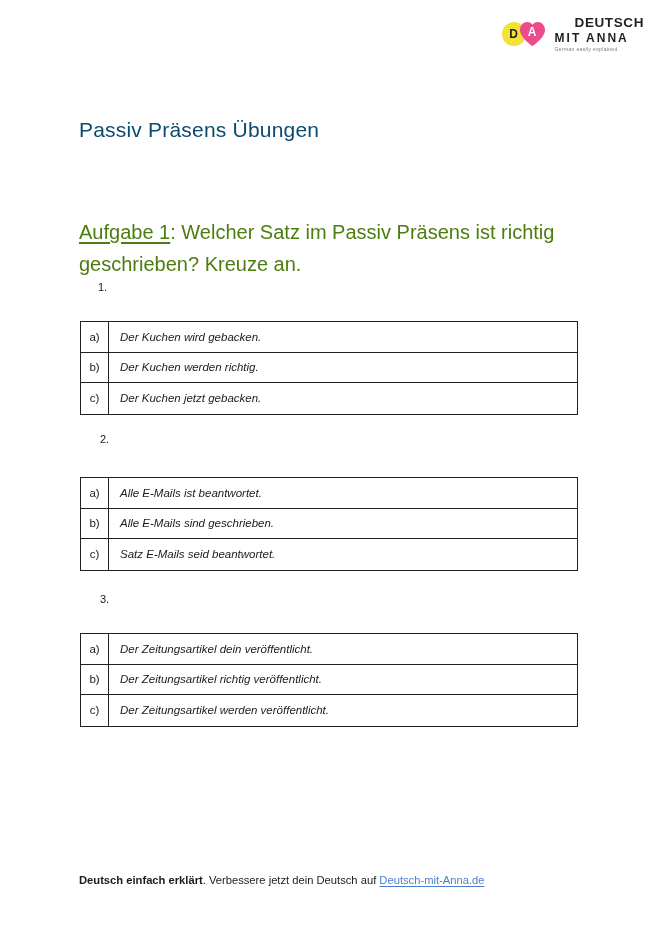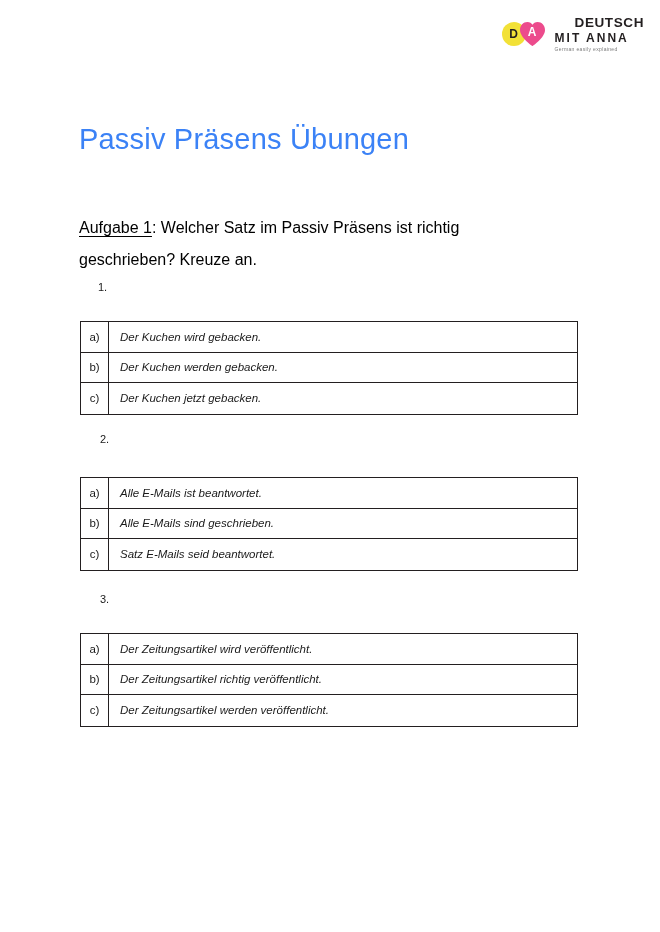--- a/index.html
+++ b/index.html
@@ -99,36 +99,36 @@
     letter-spacing: 0.35px;
     color: #7a7a7a;
     margin-top: 3px;
   }
 
   
   .title {
     position: absolute;
     left: 79px;
     top: 104px;
-    font-size: 29px;
+    font-size: 21px;
     font-weight: normal;
     letter-spacing: 0.2px;
-    color: #3b82f6;
+    color: #0c4a6e;
     white-space: nowrap;
   }
 
   
   .instruction {
     position: absolute;
     left: 79px;
     top: 196px;
     width: 480px;
-    font-size: 16px;
+    font-size: 20px;
     line-height: 32px;
-    color: #000000;
+    color: #4d7c0f;
   }
   .instruction u {
     text-decoration: underline;
     text-underline-offset: 3px;
   }
 
   
   .qnum {
     position: absolute;
     font-size: 11px;
@@ -213,21 +213,21 @@
   <p class="instruction"><u>Aufgabe 1</u><span>: </span><span>Welcher Satz im Passiv Präsens ist richtig geschrieben? Kreuze an.</span></p>
 
   <div class="qnum" style="left:98px; top:281px;">1.</div>
   <div class="qtable" style="top:321px;">
     <div class="row">
       <div class="cell-label">a)</div>
       <div class="cell-text">Der Kuchen wird gebacken.</div>
     </div>
     <div class="row">
       <div class="cell-label">b)</div>
-      <div class="cell-text">Der Kuchen werden gebacken.</div>
+      <div class="cell-text">Der Kuchen werden richtig.</div>
     </div>
     <div class="row">
       <div class="cell-label">c)</div>
       <div class="cell-text">Der Kuchen jetzt gebacken.</div>
     </div>
   </div>
 
   <div class="qnum" style="left:100px; top:433px;">2.</div>
   <div class="qtable" style="top:477px;">
     <div class="row">
@@ -241,26 +241,27 @@
     <div class="row">
       <div class="cell-label">c)</div>
       <div class="cell-text">Satz E-Mails seid beantwortet.</div>
     </div>
   </div>
 
   <div class="qnum" style="left:100px; top:593px;">3.</div>
   <div class="qtable" style="top:633px;">
     <div class="row">
       <div class="cell-label">a)</div>
-      <div class="cell-text">Der Zeitungsartikel wird veröffentlicht.</div>
+      <div class="cell-text">Der Zeitungsartikel dein veröffentlicht.</div>
     </div>
     <div class="row">
       <div class="cell-label">b)</div>
       <div class="cell-text">Der Zeitungsartikel richtig veröffentlicht.</div>
     </div>
     <div class="row">
       <div class="cell-label">c)</div>
       <div class="cell-text">Der Zeitungsartikel werden veröffentlicht.</div>
     </div>
   </div>
 
+  <div class="footer"><b>Deutsch einfach erklärt</b><span>. Verbessere jetzt dein Deutsch auf </span><a href="#">Deutsch-mit-Anna.de</a></div>
 
 </div>
 
 </body></html>

